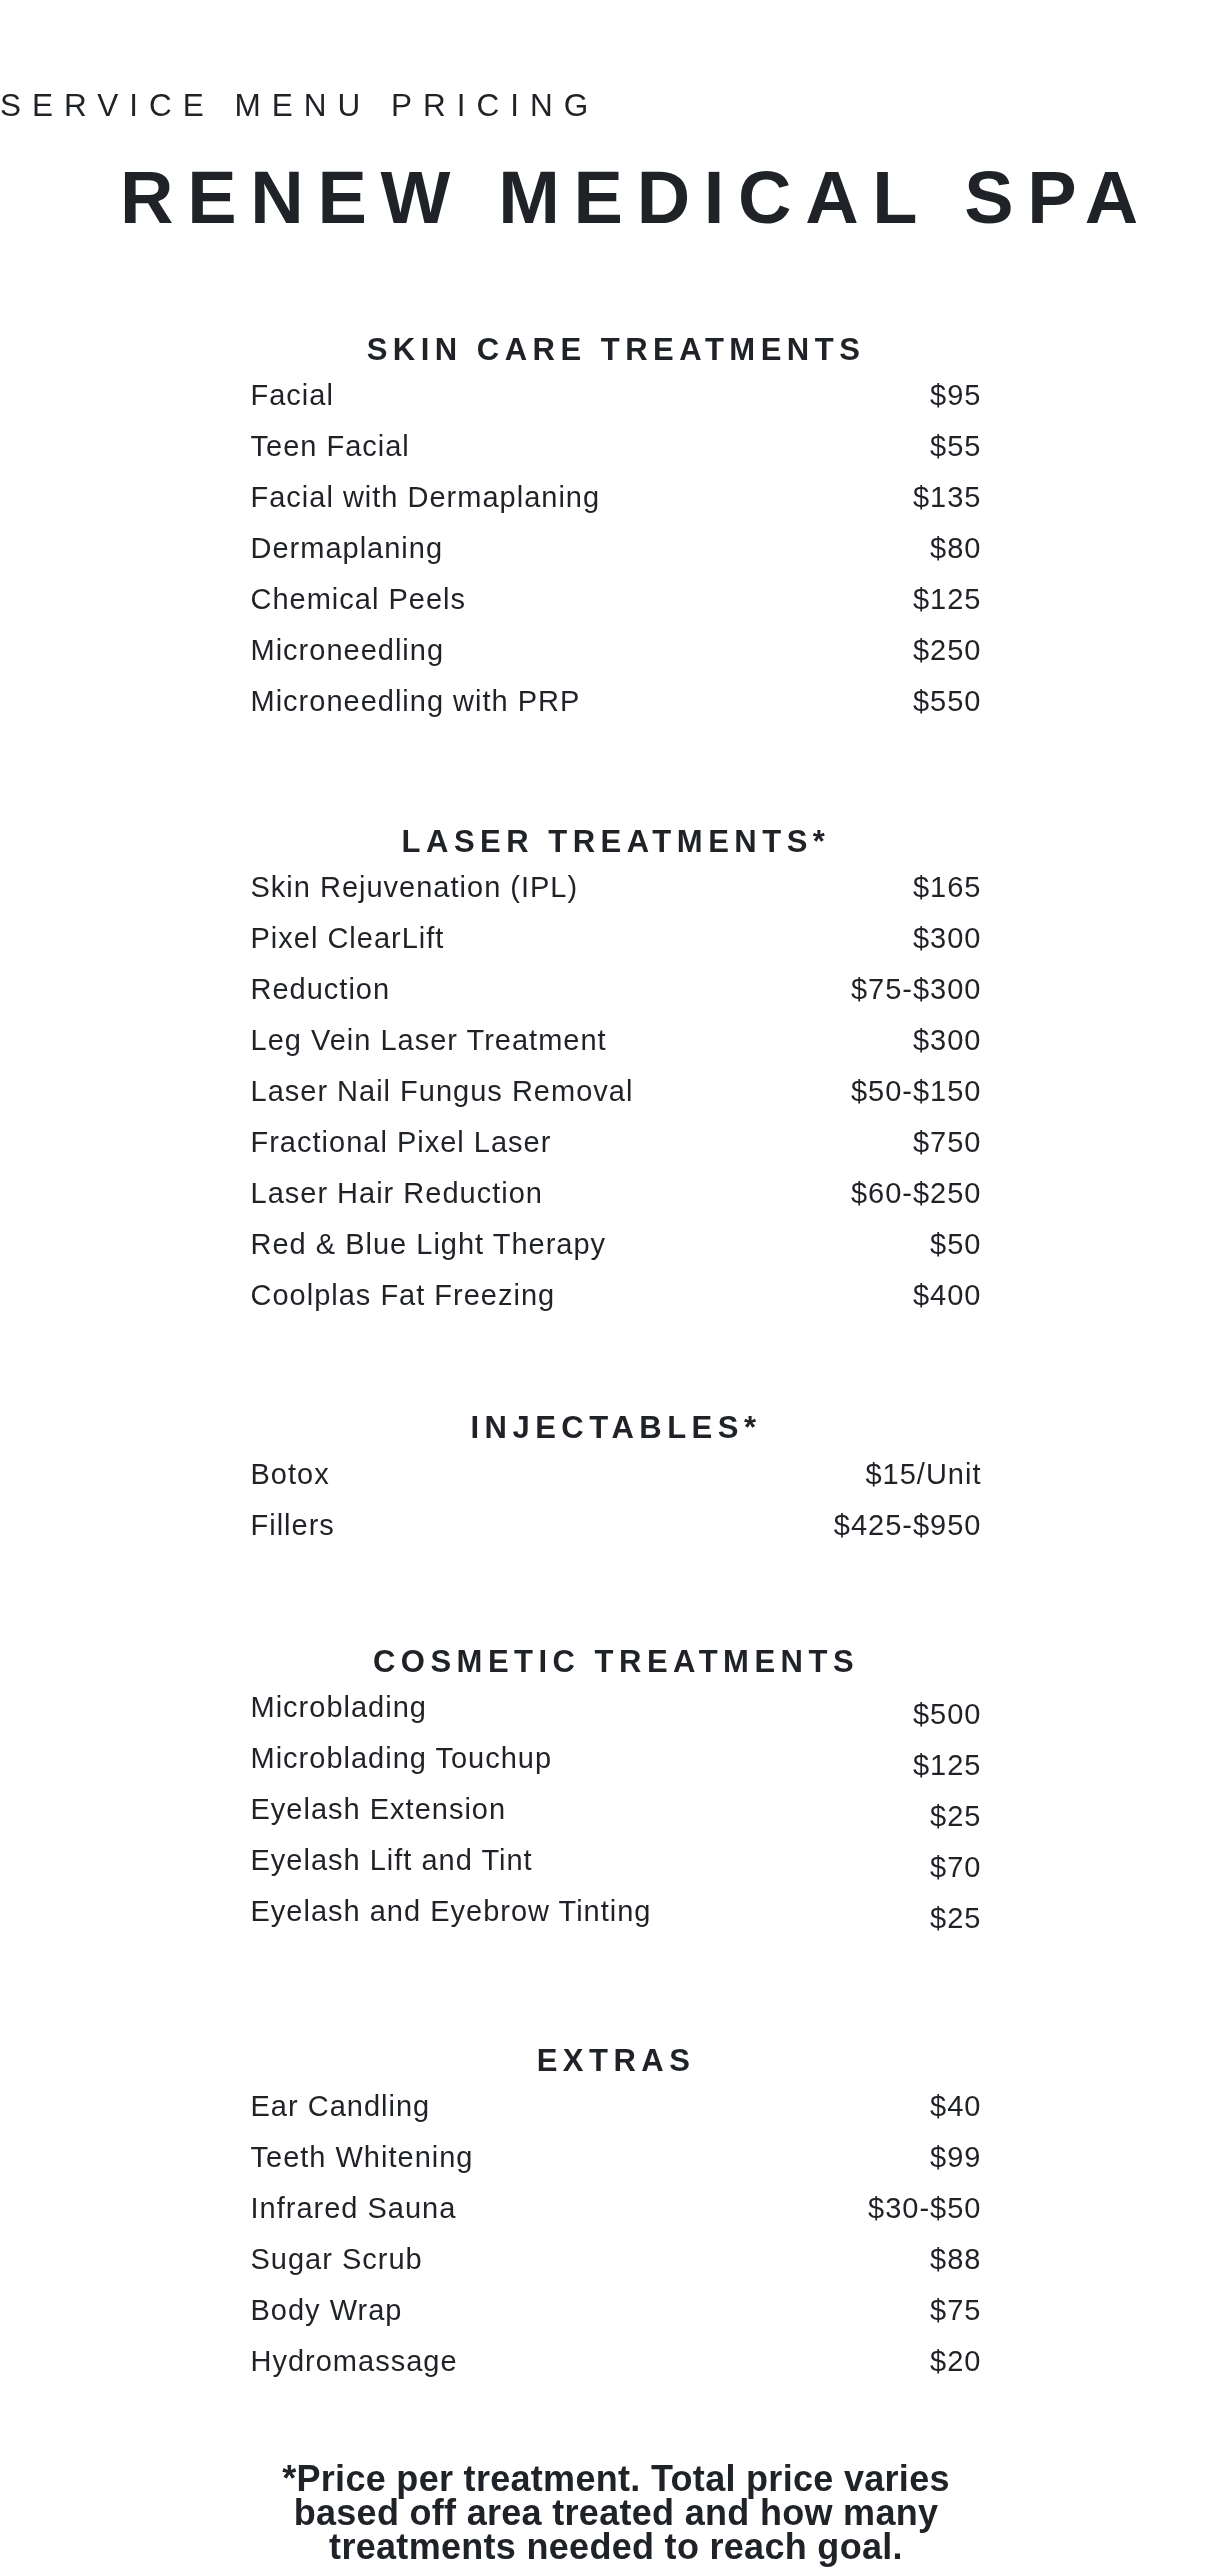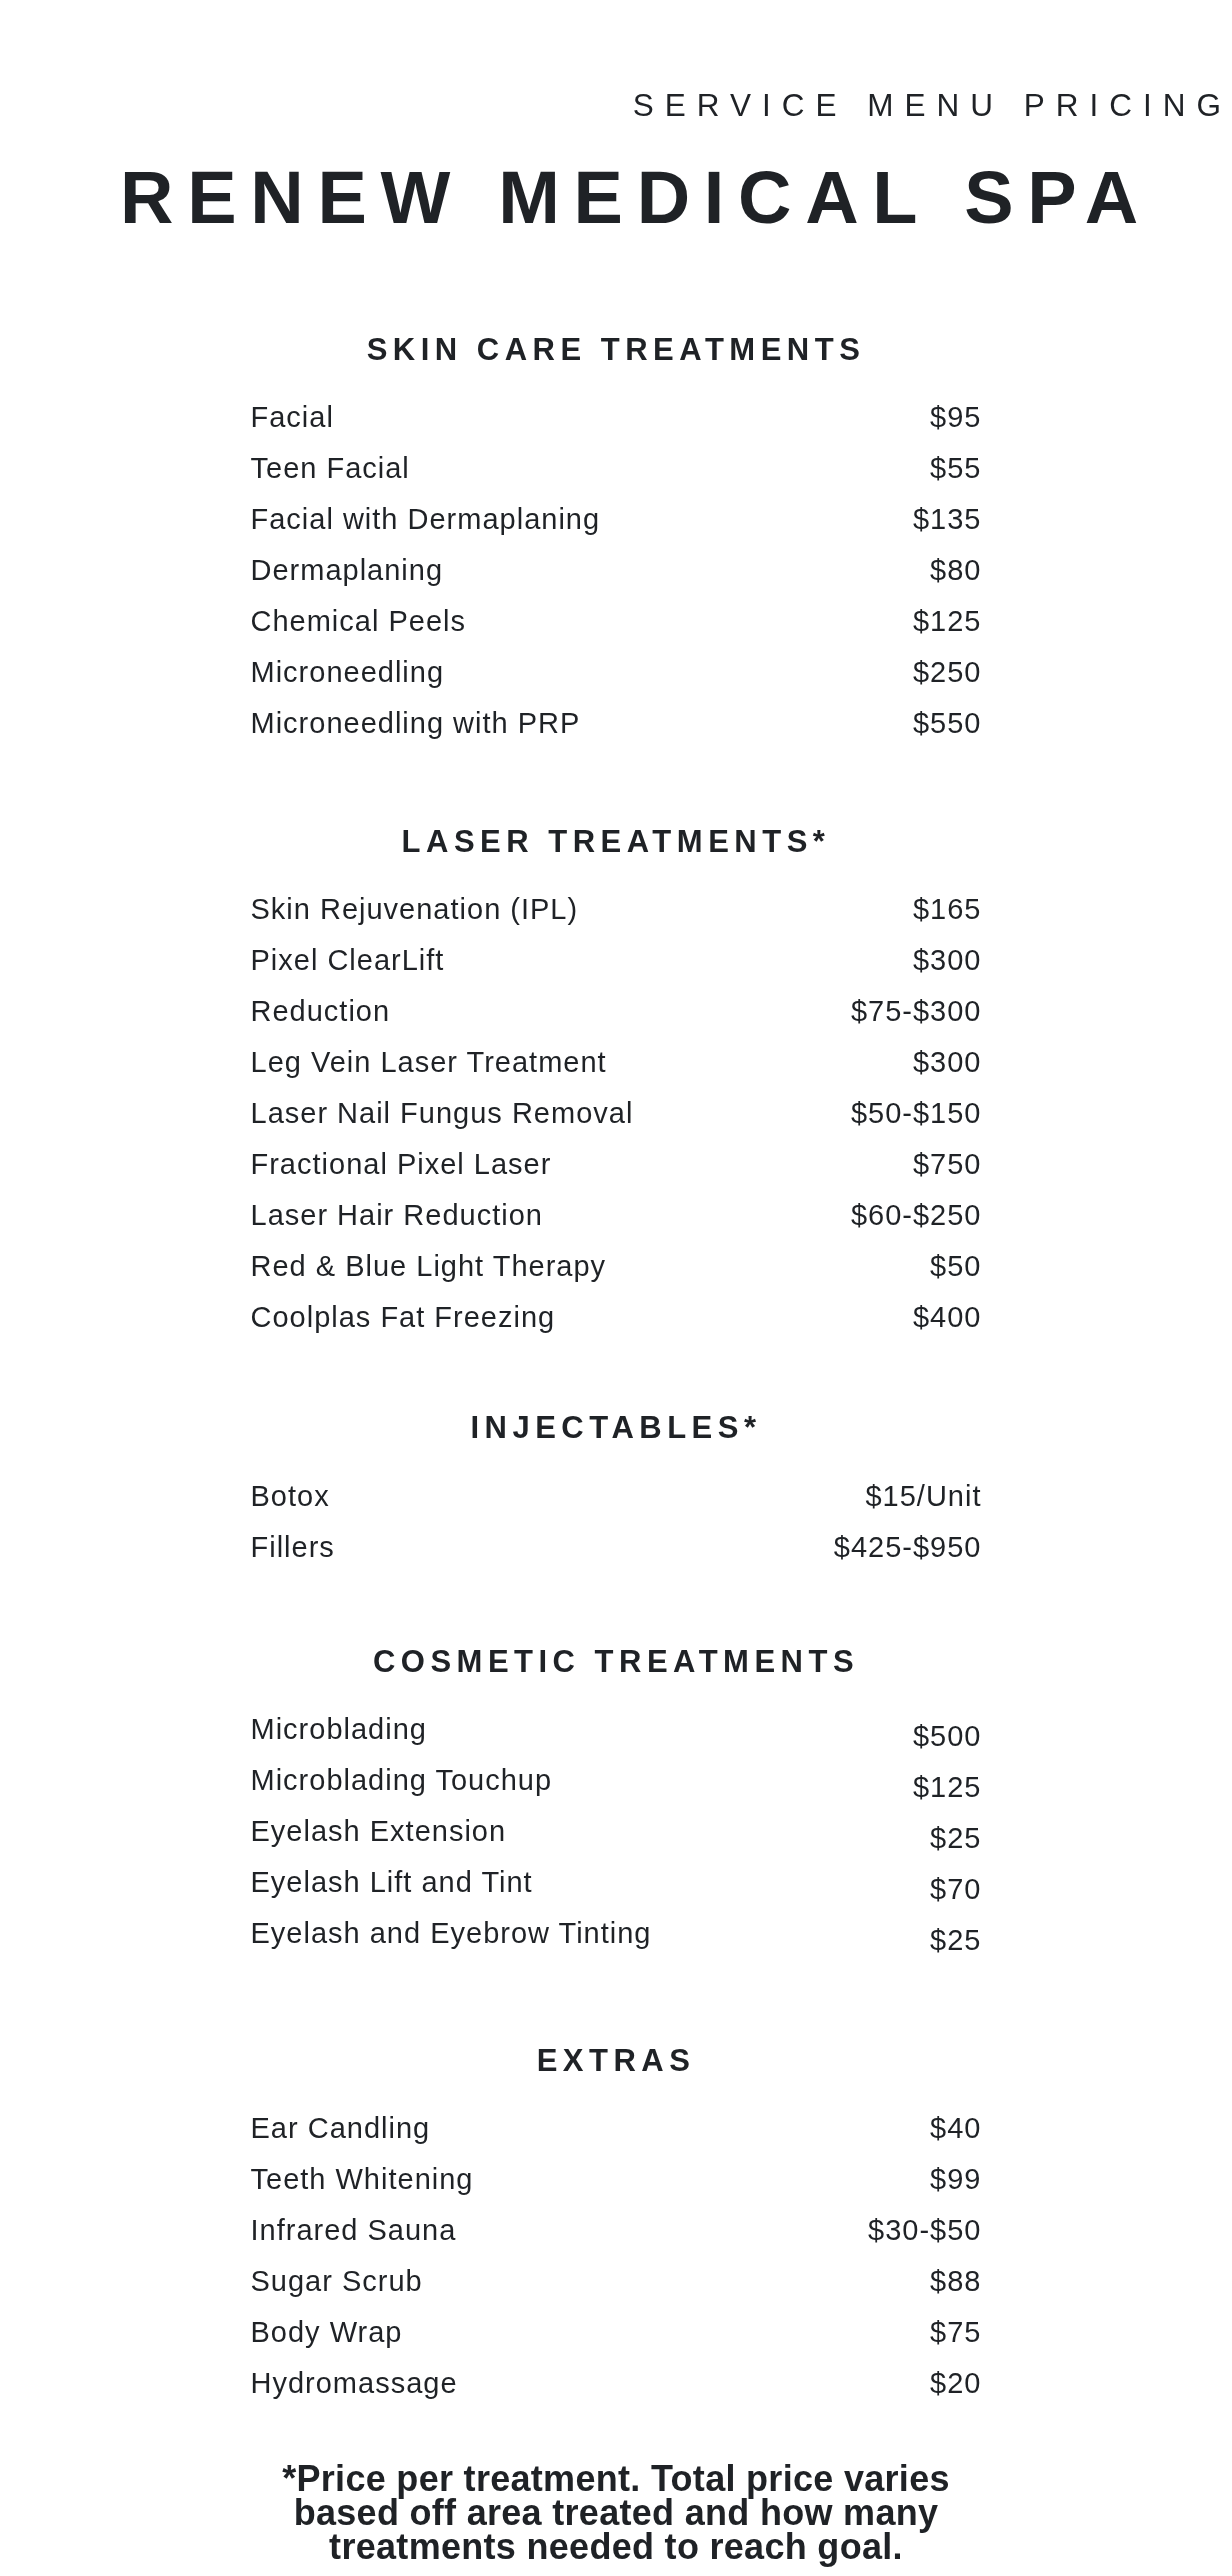--- a/index.html
+++ b/index.html
@@ -17,21 +17,21 @@
     height: 2576px;
     margin: 0 auto;
     background: var(--bg);
     color: var(--text);
     font-family: "Liberation Sans", sans-serif;
     overflow: hidden;
   }
   .eyebrow {
     margin: 0;
     padding-top: 90px;
-    text-align: right;
+    text-align: left;
     font-size: 31.5px;
     line-height: 31.5px;
     font-weight: 500;
     letter-spacing: 11px;
   }
   .spa-title {
     margin: 38px 0 0 0;
     text-align: center;
     font-size: 74px;
     line-height: 75px;
@@ -57,21 +57,21 @@
     font-weight: 700;
     letter-spacing: 5.5px;
   }
   .rows {
     margin-top: 16.4px;
   }
   .row {
     height: 51px;
     display: flex;
     justify-content: space-between;
-    align-items: flex-end;
+    align-items: flex-start;
   }
   .service-name, .service-price {
     font-size: 29px;
     line-height: 29px;
     font-weight: 500;
     letter-spacing: 1px;
     white-space: nowrap;
   }
   
   .menu-section:nth-of-type(4) .service-price { transform: translateY(6.8px); }

